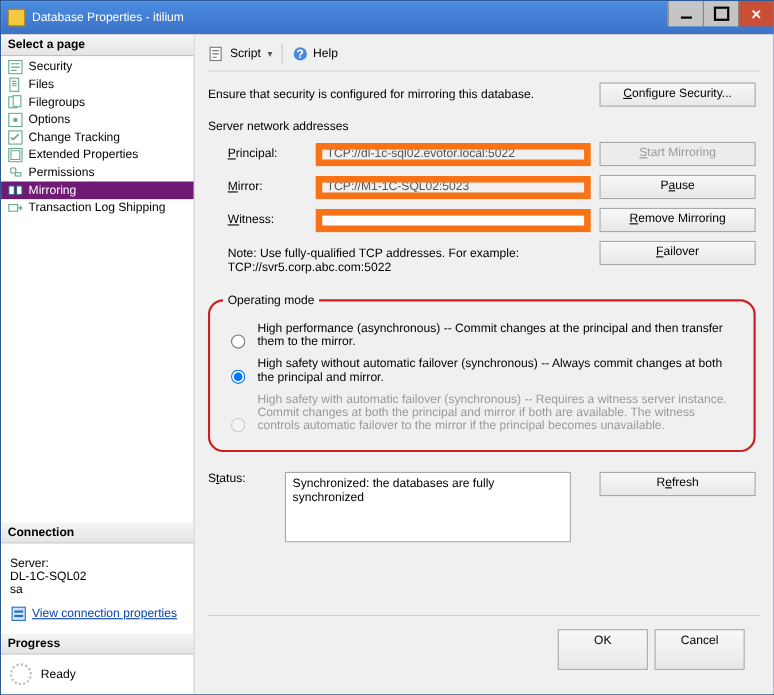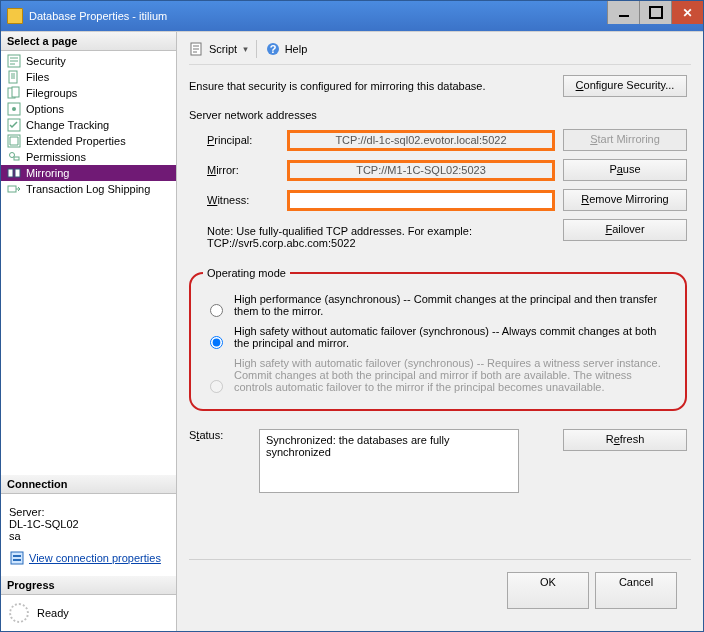--- a/index.html
+++ b/index.html
@@ -29,23 +29,23 @@
 .progress-body { display:flex; align-items:center; gap:8px; padding:8px; }
 .spinner { width:20px; height:20px; border:2px dotted #c0c0c0; border-radius:50%; }
 .right-panel { flex:1; background:#f0f0f0; padding:8px 12px 10px 12px; display:flex; flex-direction:column; }
 .toolbar { display:flex; align-items:center; gap:8px; padding-bottom:6px; border-bottom:1px solid #d8d8d8; }
 .tb-item { display:flex; align-items:center; gap:4px; cursor:pointer; }
 .tb-sep { width:1px; height:18px; background:#c8c8c8; }
 .dropdown-arrow::after { content:'▾'; font-size:9px; margin-left:2px; color:#555; }
 .content-scroll { flex:1; overflow:auto; padding-top:10px; padding-right:4px; }
 .row { display:flex; align-items:center; margin-bottom:8px; }
 .addr-label { width:80px; }
-.field-input { flex:1; height:21px; border:3px solid #f97316; background:#fff; padding:1px 4px;text-align:center; }
+.field-input { flex:1; height:21px; border:6px solid #f97316; background:#fff; padding:1px 4px; }
 .readonly-input { background:#f0f0f0; color:#555; }
-.btn { width:124px; height:22px; border:1px solid #a8a8a8; background:linear-gradient(#f8f8f8,#e8e8e8); text-align:center; line-height:19px; cursor:pointer; margin-left:8px; font-size:11px;}
+.btn { width:142px; height:22px; border:1px solid #a8a8a8; background:linear-gradient(#f8f8f8,#e8e8e8); text-align:center; line-height:19px; cursor:pointer; margin-left:8px; font-size:11px;}
 .btn.disabled { color:#9a9a9a; cursor:default; background:#ececec; }
 .btn u { text-decoration:underline; }
 .section-title { margin:12px 0 8px 0; }
 fieldset.opmode { border:2px solid #cc2020; border-radius:14px; padding:10px 12px 12px 12px; margin:14px 0 4px 0; }
 fieldset.opmode legend { padding:0 4px; }
 .radio-row { display:flex; align-items:flex-end; gap:8px; padding:4px 2px; }
 .radio-row input { margin-top:1px; }
 .radio-row.disabled { color:#9a9a9a; }
 .status-box { width:260px; height:64px; border:1px solid #a8a8a8; background:#fff; padding:4px 6px; }
 .note-text { margin:6px 0 4px 0; }

